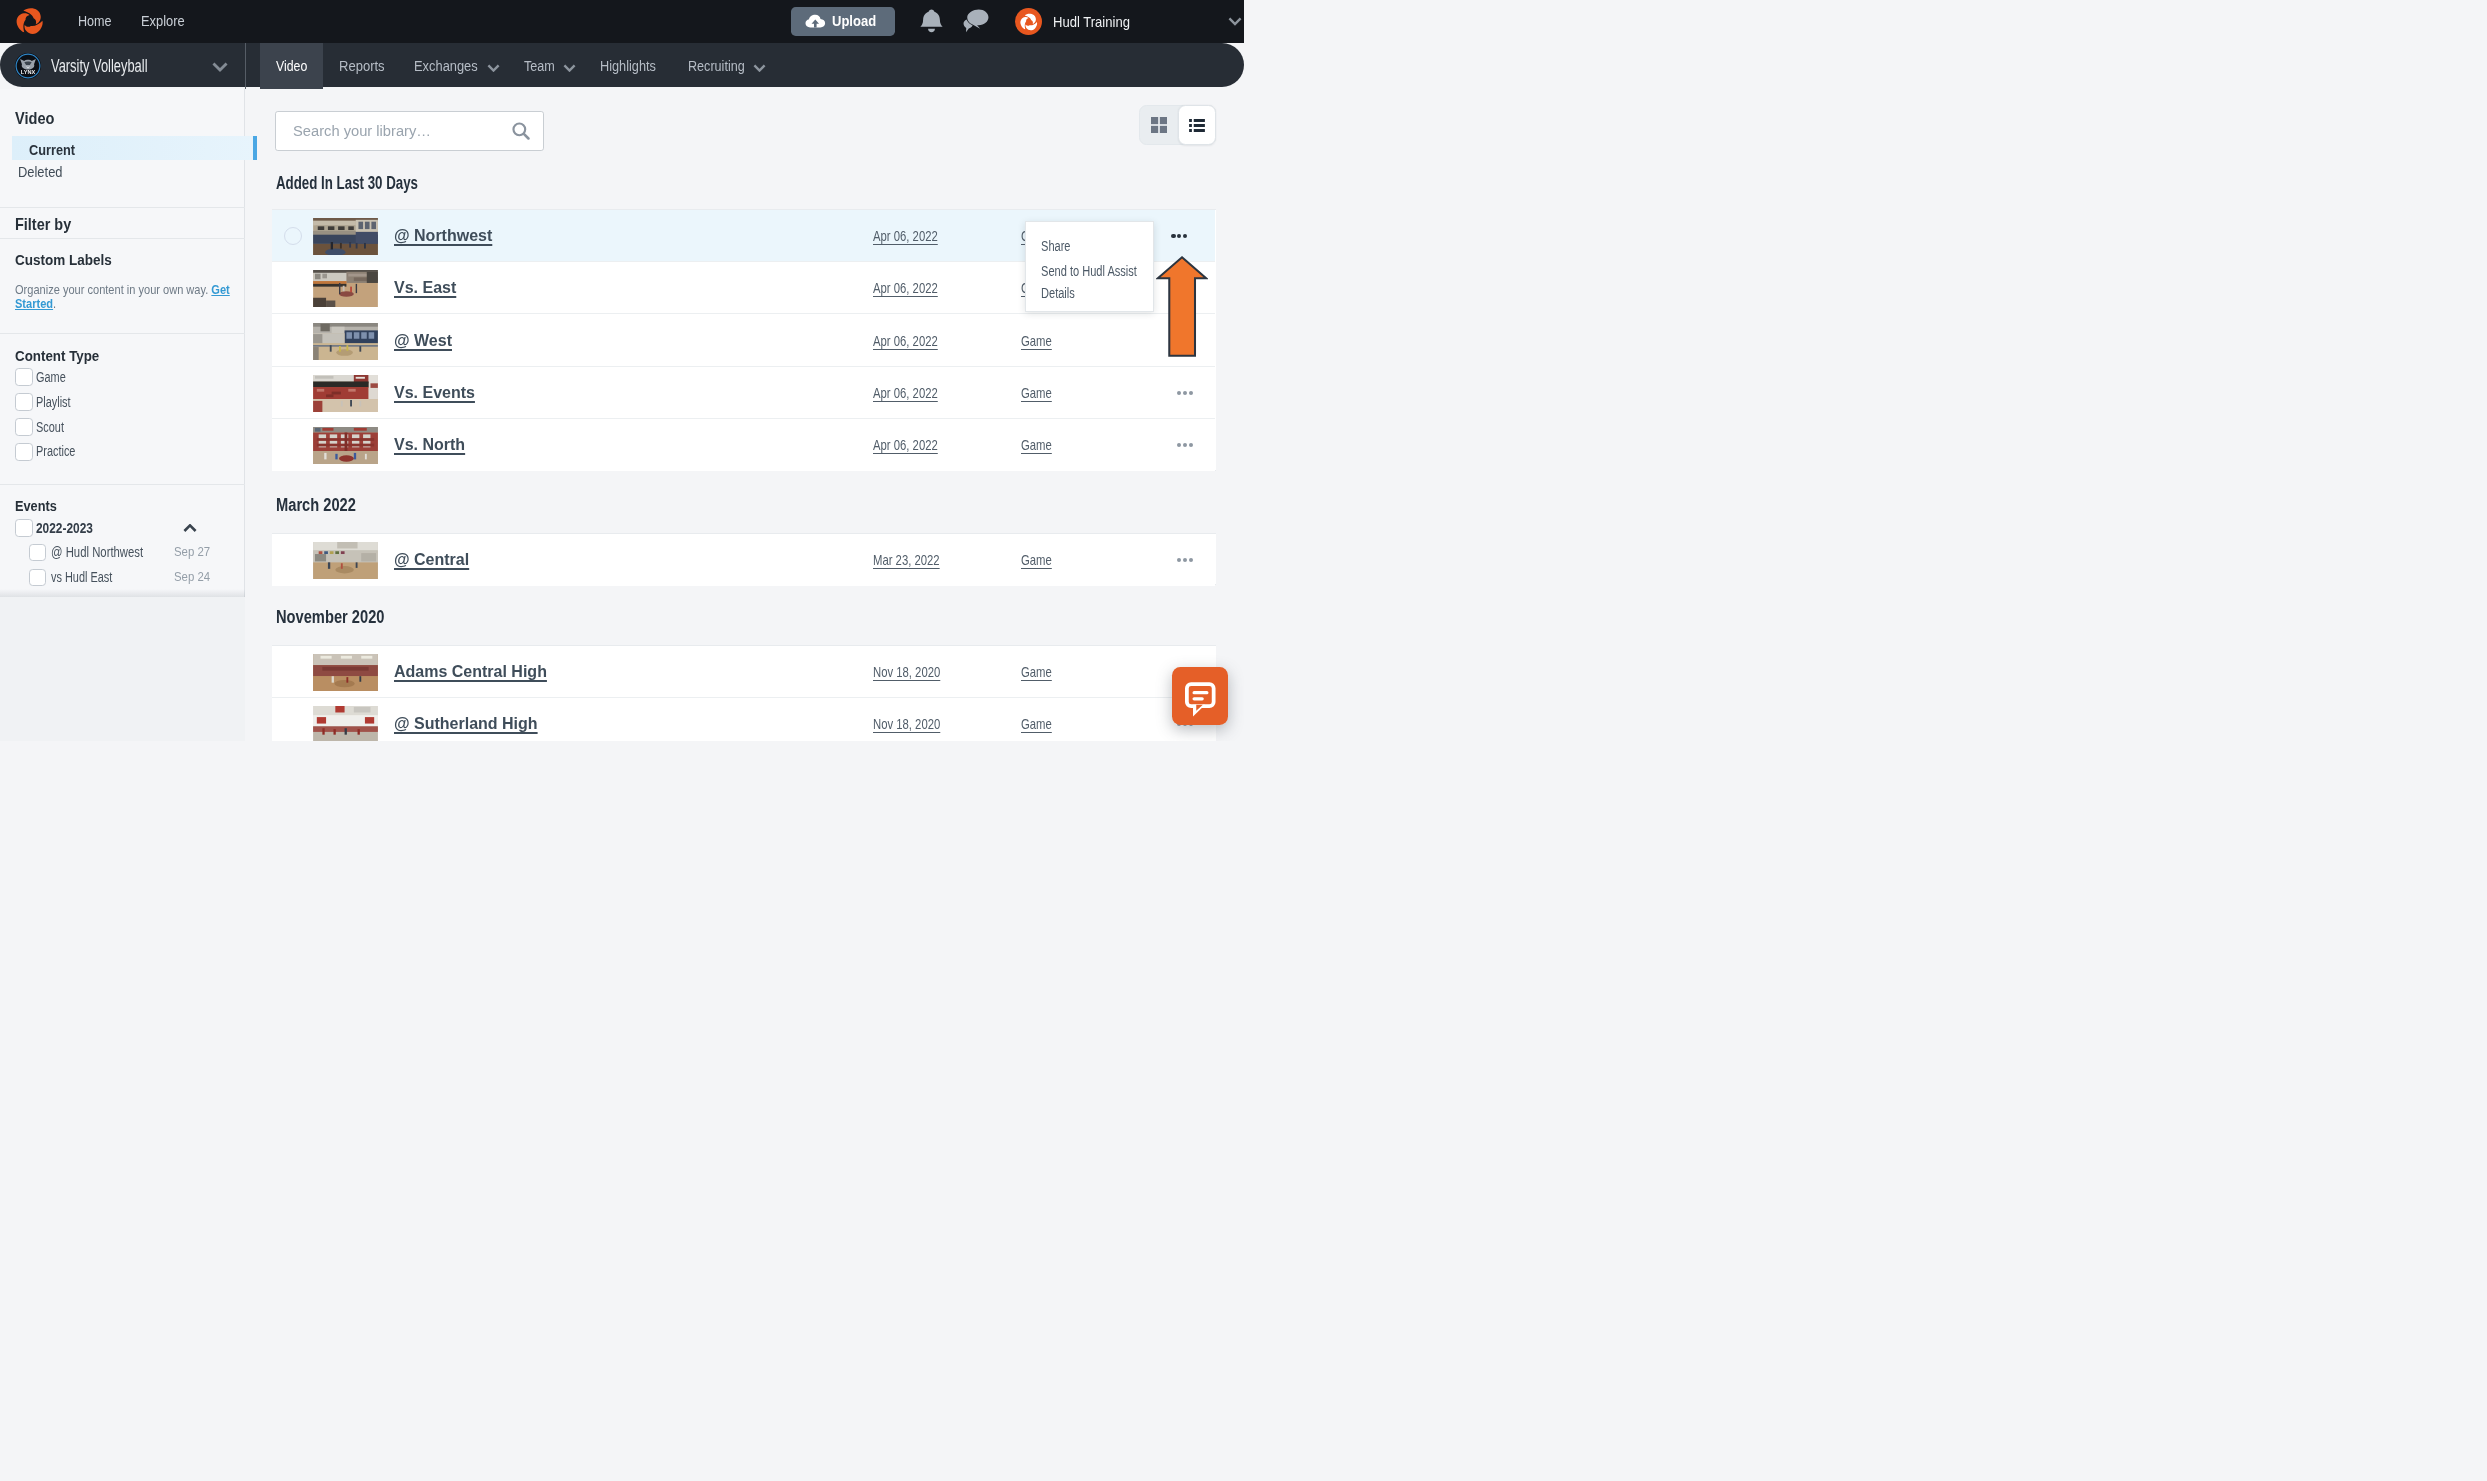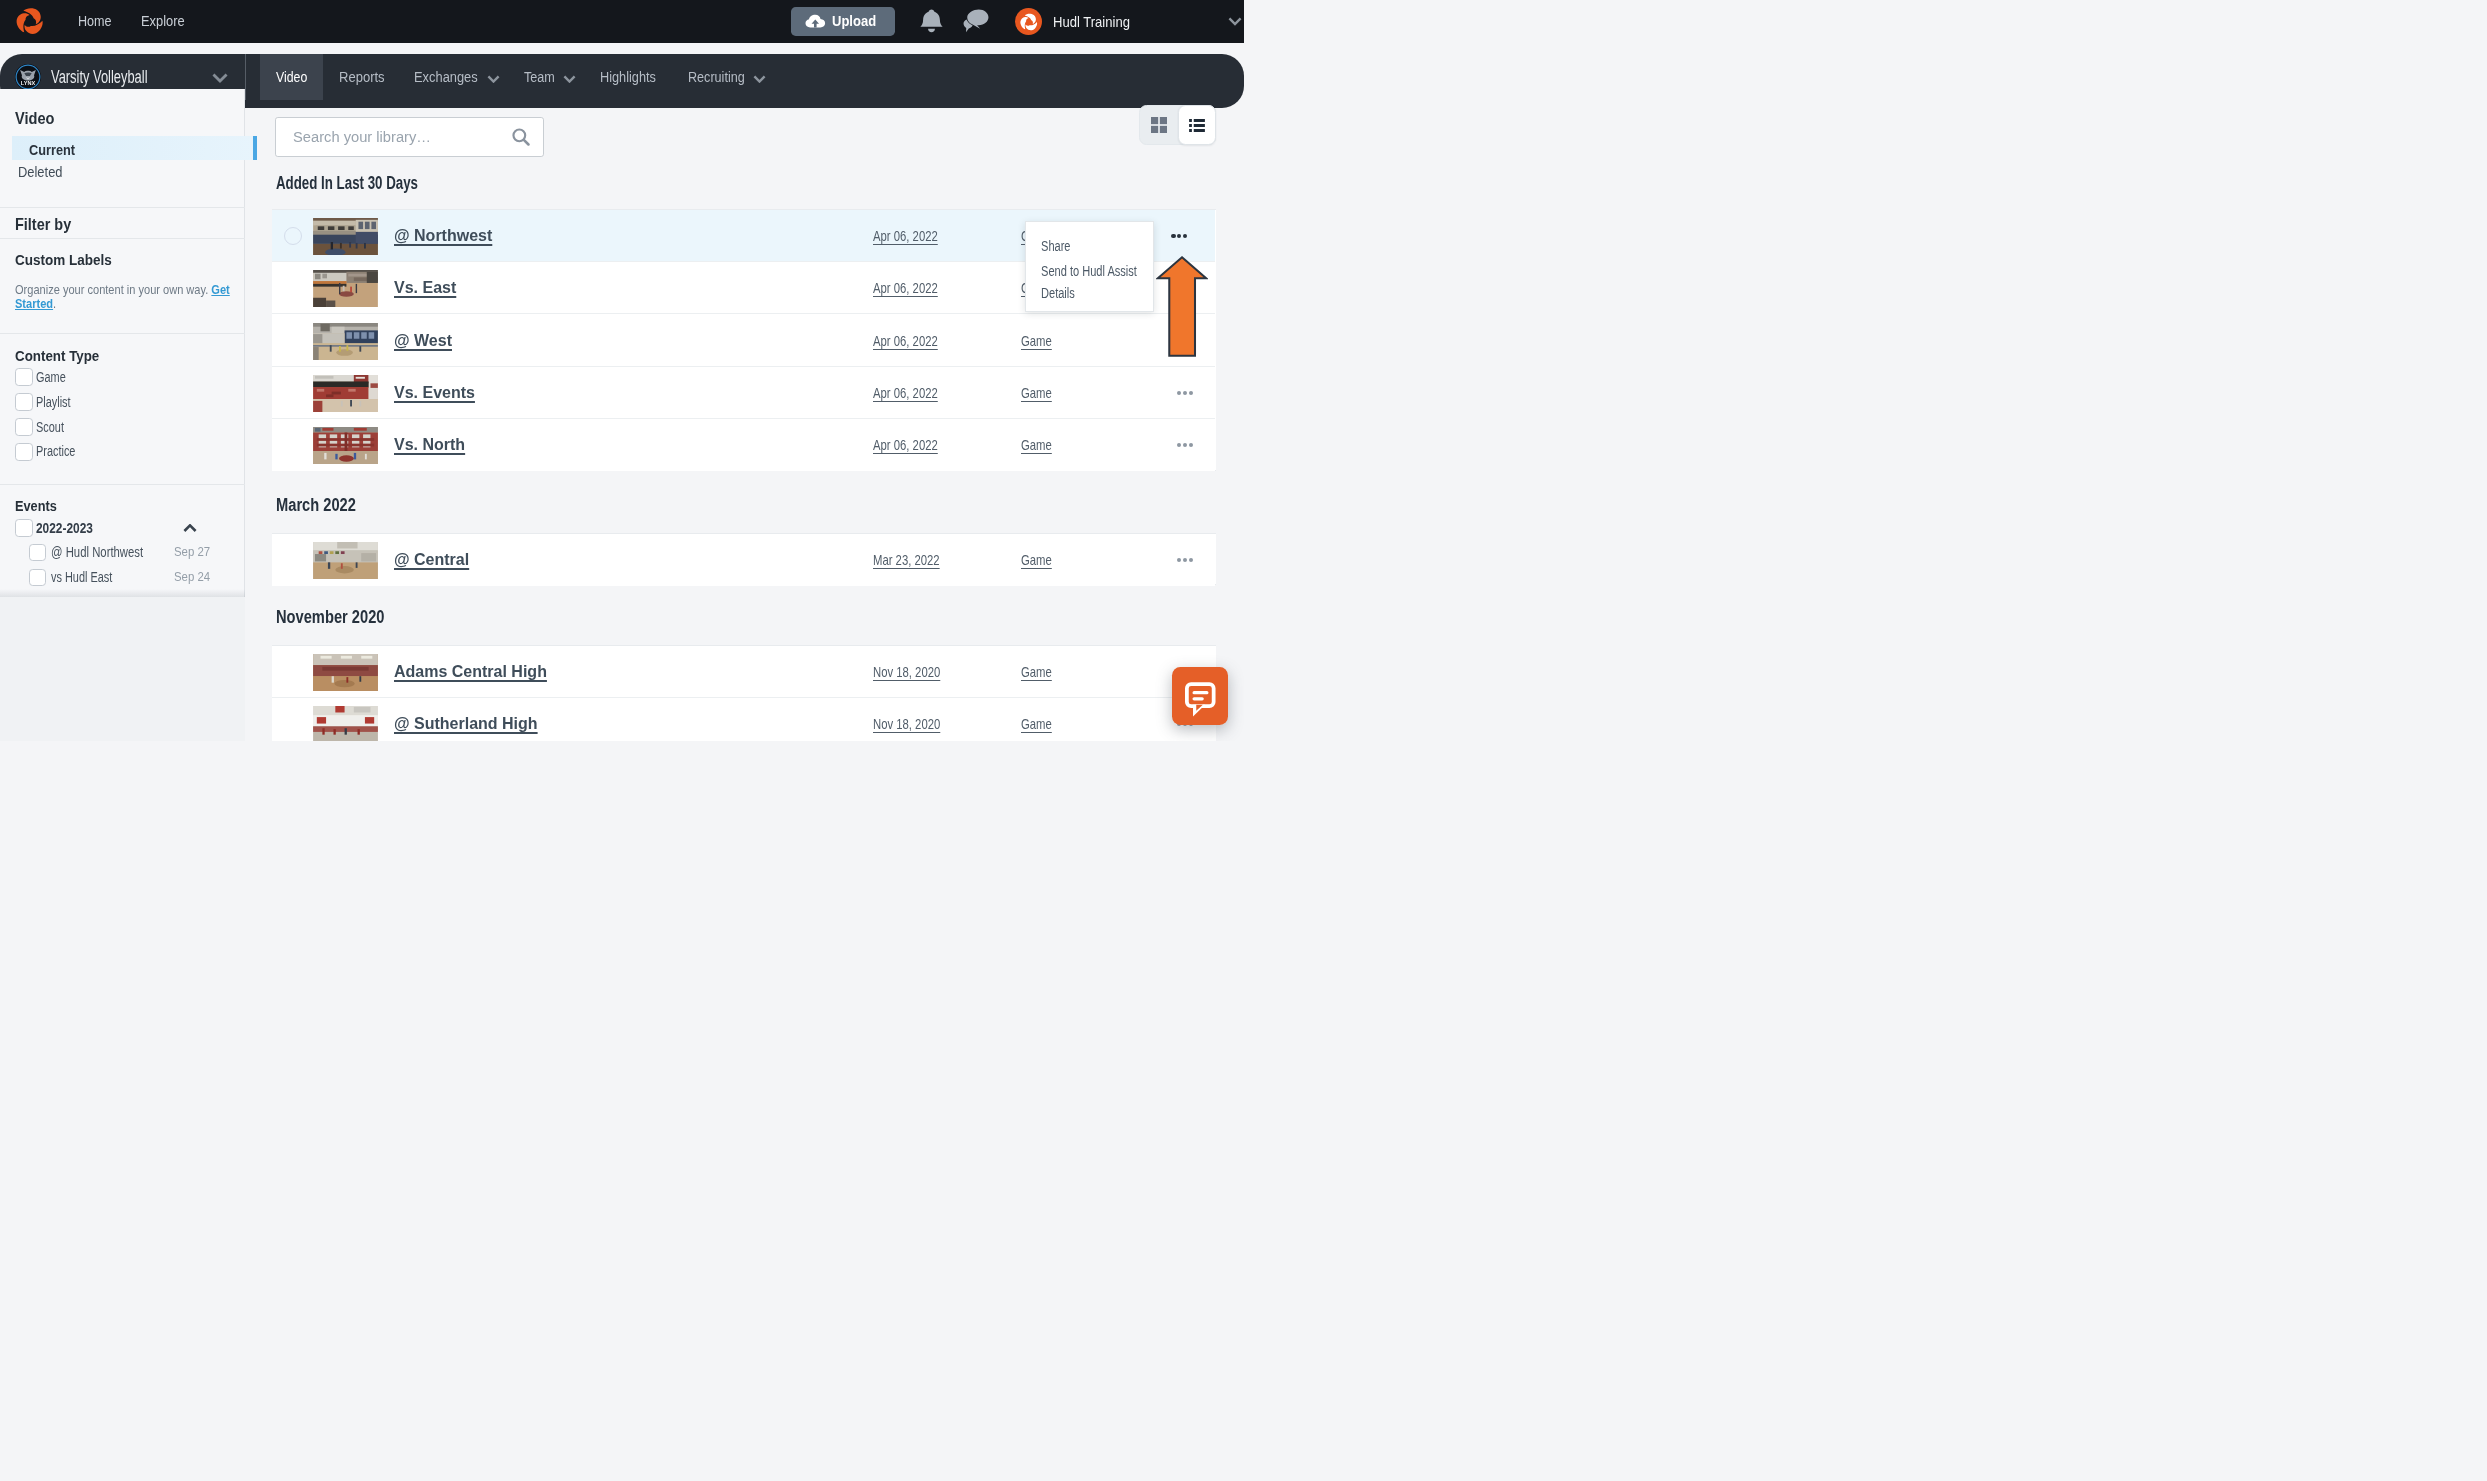--- a/index.html
+++ b/index.html
@@ -8,21 +8,21 @@
 .ab { position:absolute; }
 .tx { display:inline-block; transform-origin:0 50%; white-space:nowrap; }
 .u { text-decoration:underline; text-underline-offset:2.8px; text-decoration-thickness:1.4px; }
 .title a { text-decoration-thickness:1.9px; } .x69{transform:scaleX(.69)} .x71{transform:scaleX(.712)}
 .x78{transform:scaleX(.78)} .x785{transform:scaleX(.785)} .x79{transform:scaleX(.79)}
 .x81{transform:scaleX(.81)} .x84{transform:scaleX(.84)} .x85{transform:scaleX(.85)}
 .x87{transform:scaleX(.87)} .x88{transform:scaleX(.88)} .x89{transform:scaleX(.89)}
 .x90{transform:scaleX(.90)} .x92{transform:scaleX(.92)} .x93{transform:scaleX(.93)}
 
 #topnav { left:0; top:0; width:1244px; height:43px; background:#14171c; }
-#teambar { left:0; top:54px; width:1244px; height:54px; background:#272d35;border-radius:22px; }
+#teambar { left:0; top:43px; width:1244px; height:44px; background:#272d35;border-radius:22px; }
 #sidebar { left:0; top:89px; width:245px; height:652px; background:#f6f7f9; border-right:0.9px solid #e0e3e7; }
 #main { left:245px; top:89px; width:999px; height:652px; }
 .navtxt { color:#c9cfd6; font-size:14px; line-height:43px; }
 .tabtxt { color:#b6bdc6; font-size:14px; line-height:46px; }
 .row { position:absolute; left:0; width:943px; height:52px; background:#fff; border-bottom:0.9px solid #eceff1;text-align:center; }
 .rowhl { background:#ebf6fc; }
 .list { position:absolute; left:272px; width:944px; background:#fff; border-top:0.9px solid #e8ebee; border-bottom:0.9px solid #e8ebee; }
 .thumb { position:absolute; left:41px; top:7.5px; width:65px; height:37px; }
 .title { position:absolute; left:122px; top:0; height:52px; line-height:52px; font-size:16px; font-weight:bold; }
 .title a { color:#3f4d5a; }
@@ -147,21 +147,21 @@
   <span class="ab" style="left:51px;top:454px;line-height:18px;font-size:14px;color:#46515c"><span class="tx x81">@ Hudl Northwest</span></span>
   <span class="ab" style="left:174px;top:454px;line-height:18px;font-size:13.6px;color:#949ea8"><span class="tx x84">Sep 27</span></span>
   <div class="cb" style="left:29px;top:480px;width:17px;height:17px"></div>
   <span class="ab" style="left:51px;top:479px;line-height:18px;font-size:14px;color:#46515c"><span class="tx x78">vs Hudl East</span></span>
   <span class="ab" style="left:174px;top:479px;line-height:18px;font-size:13.6px;color:#949ea8"><span class="tx x84">Sep 24</span></span>
   <div class="ab" style="left:0;top:500px;width:245px;height:7.5px;background:linear-gradient(180deg,rgba(120,130,140,0),rgba(120,130,140,0.18))"></div>
   <div class="ab" style="left:0;top:508px;width:245px;height:144px;background:#f0f2f4"></div>
 </div>
 <div id="main" class="ab"></div>
 
-<div class="ab" style="left:275px;top:117px;width:269px;height:40px;background:#fff;border:0.9px solid #c9ced3;border-radius:2.8px">
+<div class="ab" style="left:275px;top:111px;width:269px;height:40px;background:#fff;border:0.9px solid #c9ced3;border-radius:2.8px">
   <span class="ab" style="left:17px;top:0;line-height:38px;font-size:15.4px;color:#9aa4ae"><span class="tx" style="transform:scaleX(.955)">Search your library…</span></span>
   <svg class="ab" style="left:234px;top:8.4px" width="22.4" height="22.4" viewBox="0 0 24 24">
     <circle cx="10" cy="10" r="6.3" fill="none" stroke="#8a939e" stroke-width="2.3"></circle>
     <path stroke="#8a939e" stroke-width="2.8" stroke-linecap="round" d="M14.8 14.8 L19.8 19.8"></path>
   </svg>
 </div>
 
 <div class="ab" style="left:1139px;top:105px;width:77px;height:40px;background:#e9edf0;border:0.9px solid #e3e8ec;border-radius:7.5px"></div>
 <svg class="ab" style="left:1151px;top:117px" width="16" height="16" viewBox="0 0 17 17">
   <g fill="#6c7684">

